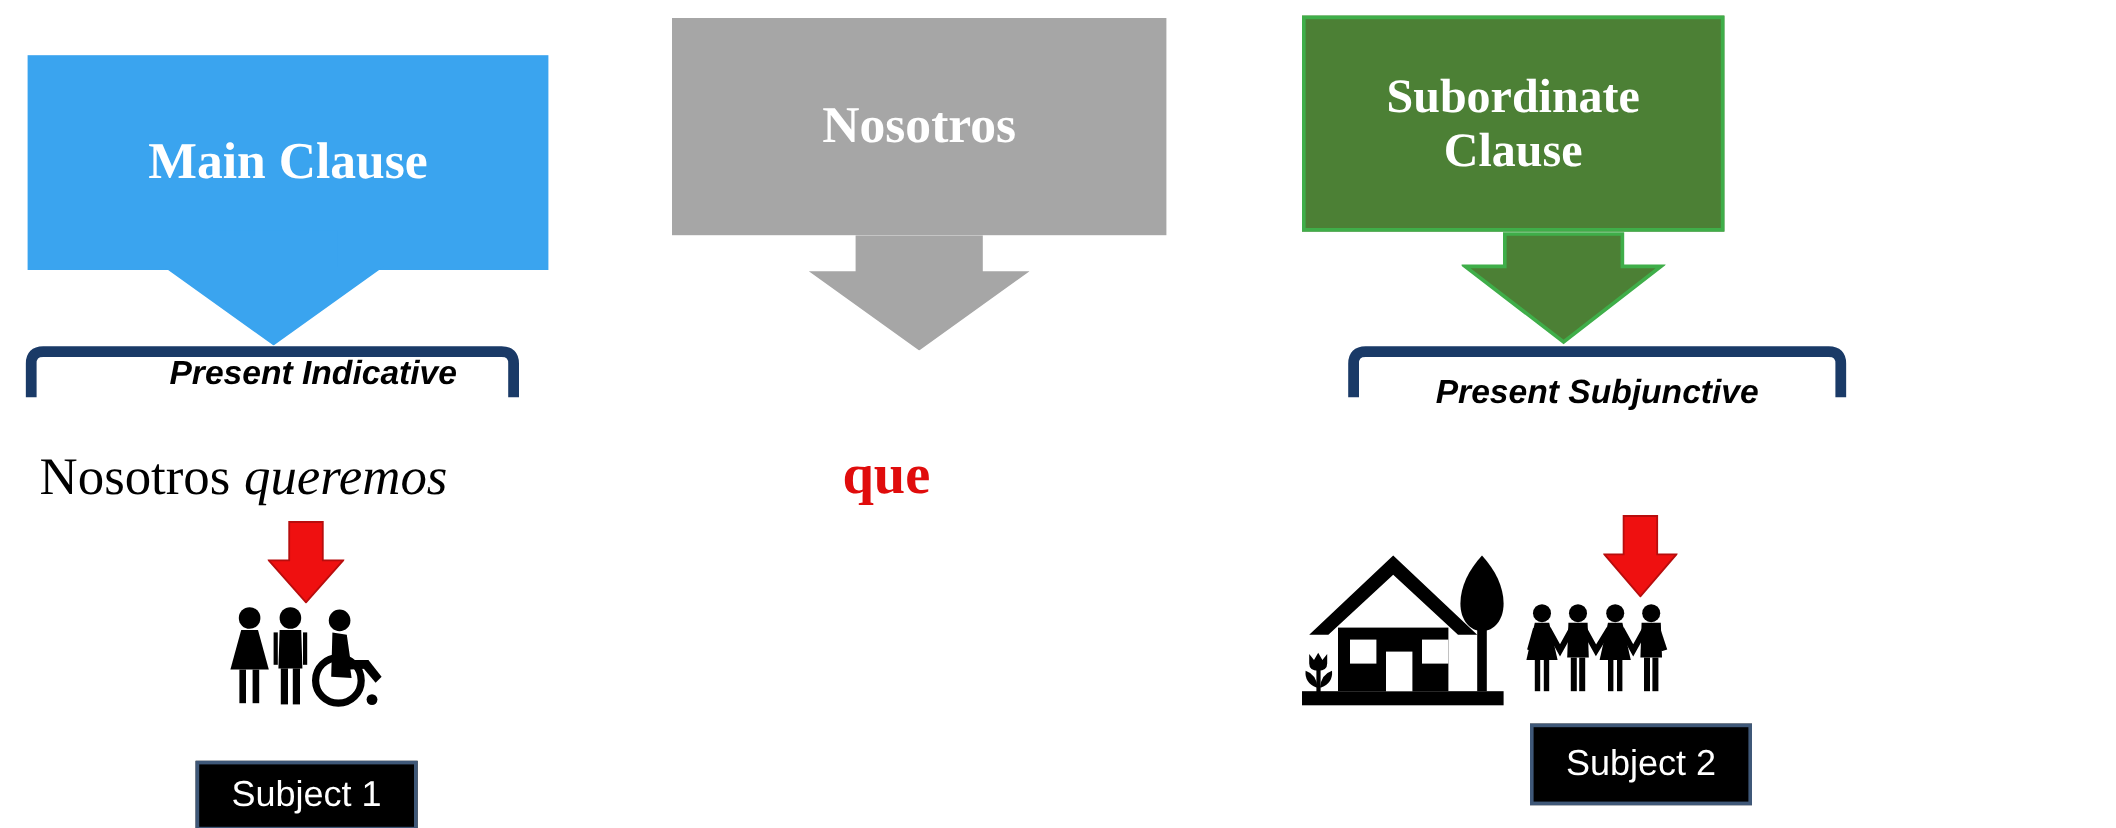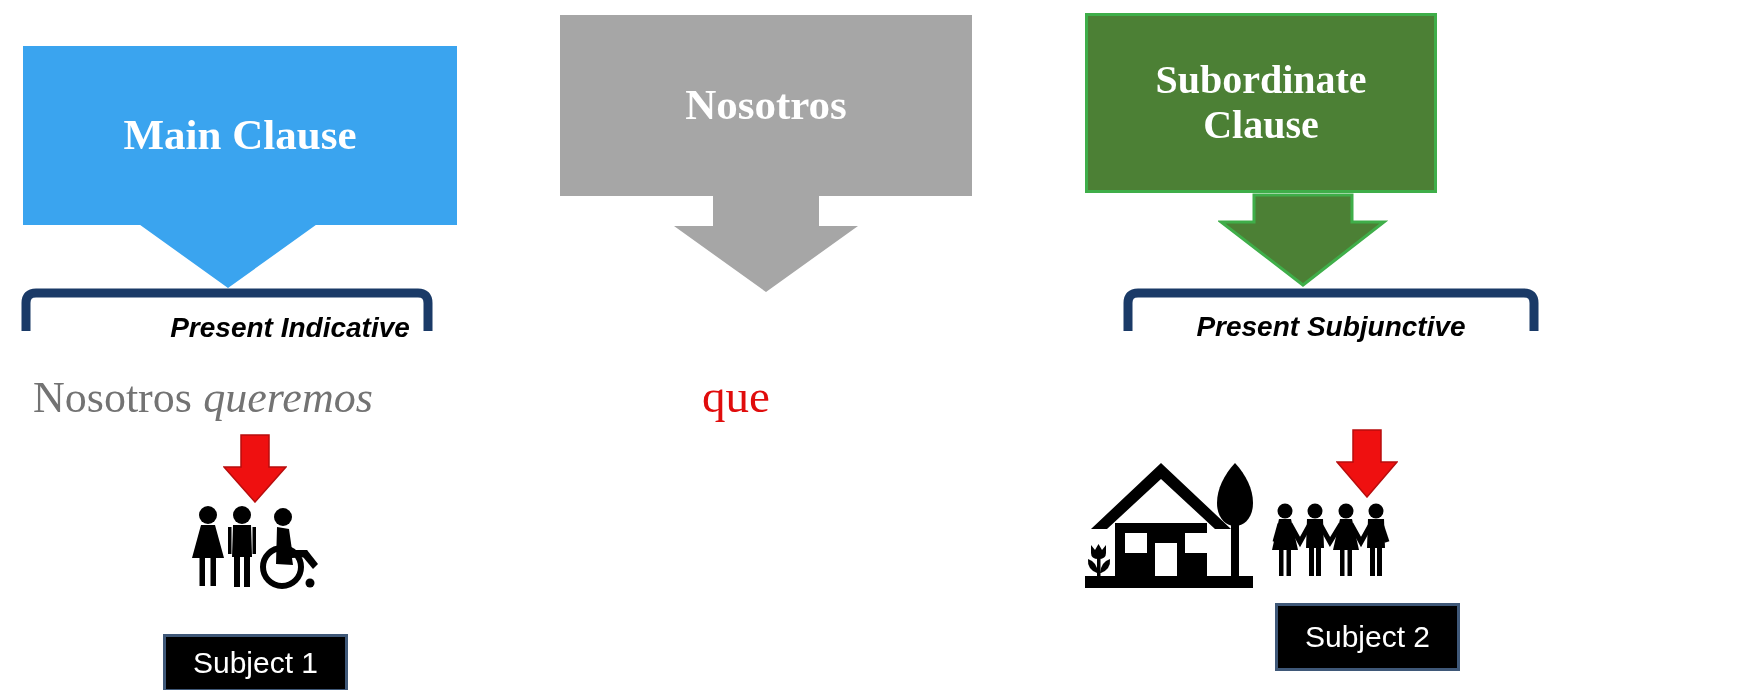--- a/index.html
+++ b/index.html
@@ -7,29 +7,29 @@
           font-family:"Liberation Serif",serif;}
   .abs{position:absolute;}
   .clause-box{display:flex;align-items:center;justify-content:center;text-align:center;
     color:#fff;font-weight:bold;font-family:"Liberation Serif",serif;line-height:1.12;}
   .box-main{left:23px;top:2px;width:434px;height:179px;background:var(--main-box,#3aa4ef);font-size:43px;margin-top:44px;}
   .box-connector{left:560px;top:15px;width:412px;height:181px;background:var(--connector-box,#a6a6a6);font-size:43px;}
   .box-subordinate{left:1085px;top:13px;width:352px;height:180px;background:var(--subordinate-box,#4c8035);
     border:3px solid var(--subordinate-box-border,#3fae49);box-sizing:border-box;font-size:40px;padding:0 21px;}
   .bracket-label{font-family:"Liberation Sans",sans-serif;font-weight:bold;font-style:italic;
     font-size:28px;color:#000;text-align:center;}
-  .lbl-ind{left:21px;top:312px;width:480px;margin-left:29px;}
+  .lbl-ind{left:21px;top:295px;width:480px;}
   .lbl-sub{left:1123px;top:299px;width:416px;margin-top:12px;}
-  .sentence{font-size:44px;color:#737373;white-space:nowrap;}
+  .sentence{font-size:44px;color:#000000;white-space:nowrap;}
   .sent-main{left:33px;top:372px;}
   .sent-sub{left:926px;top:372px;}
   .ital{font-style:italic;}
   .gap{margin-left:0.26em;}
   .bigap{margin-left:0.5em;}
-  .connector-word{left:702px;top:369px;font-size:47px;font-weight:normal;
+  .connector-word{left:702px;top:369px;font-size:47px;font-weight:bold;
     color:var(--connector-word,#e00c0c);white-space:nowrap;}
   .subject-box{background:var(--subject-box-bg,#000);border:3px solid var(--subject-box-border,#3f5878);
     box-sizing:border-box;color:#fff;font-family:"Liberation Sans",sans-serif;font-size:30px;
     display:flex;align-items:center;justify-content:center;}
   .subj1{left:163px;top:603px;width:185px;height:58px;margin-top:31px;}
   .subj2{left:1233px;top:603px;width:185px;height:68px;margin-left:42px;}
   svg{display:block;}
   .fill-blue{fill:var(--main-box,#3aa4ef);}
   .fill-gray{fill:var(--connector-box,#a6a6a6);}
   .fill-green{fill:var(--subordinate-box,#4c8035);stroke:var(--subordinate-box-border,#3fae49);stroke-width:3;stroke-linejoin:miter;}

